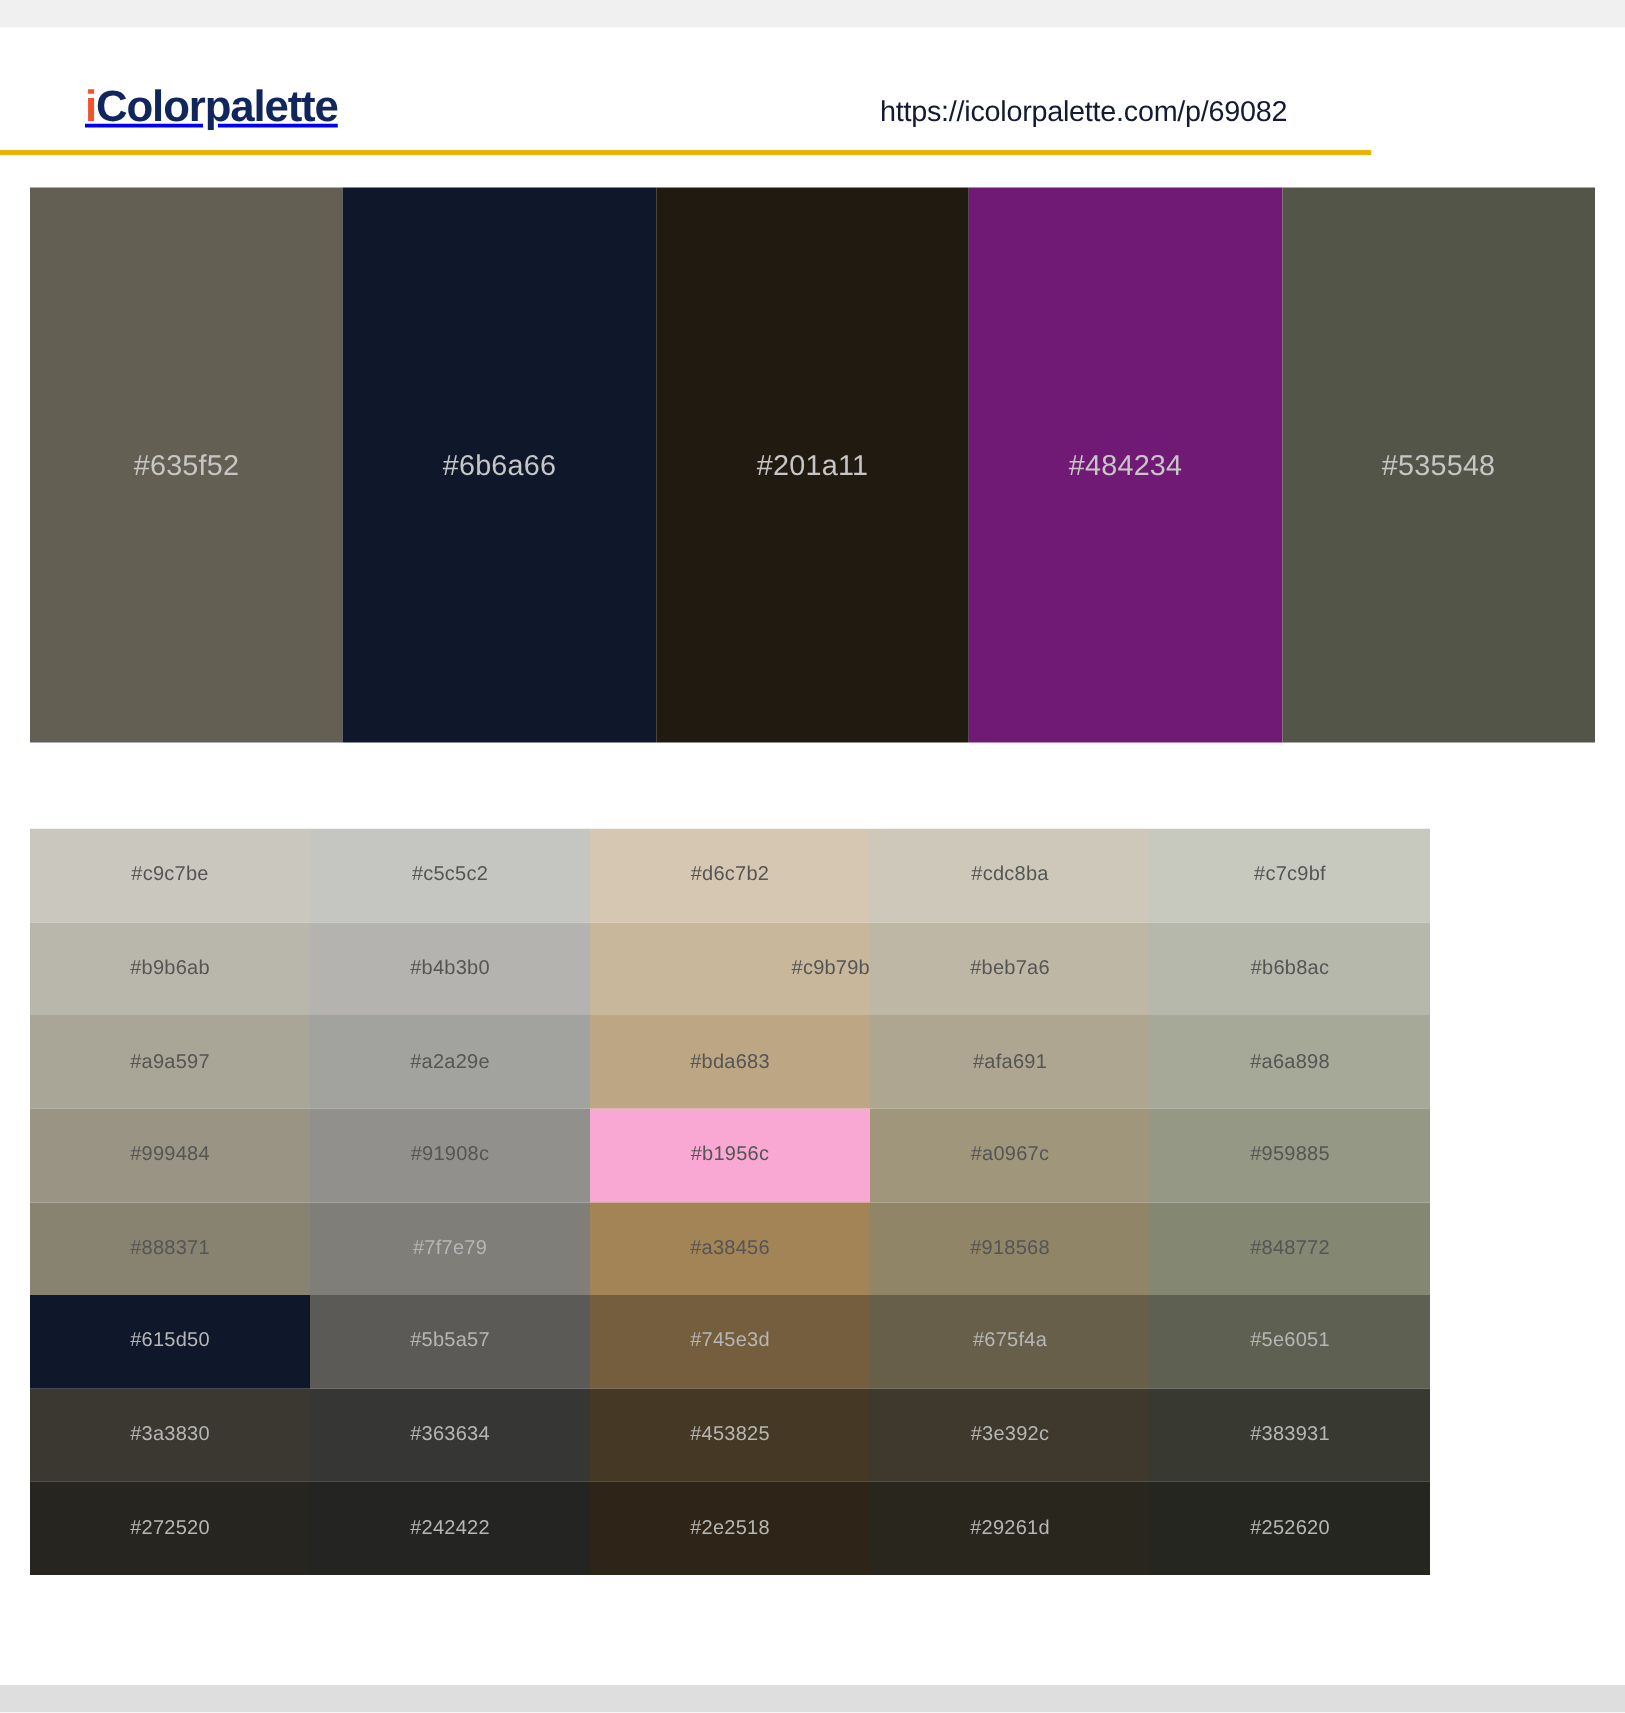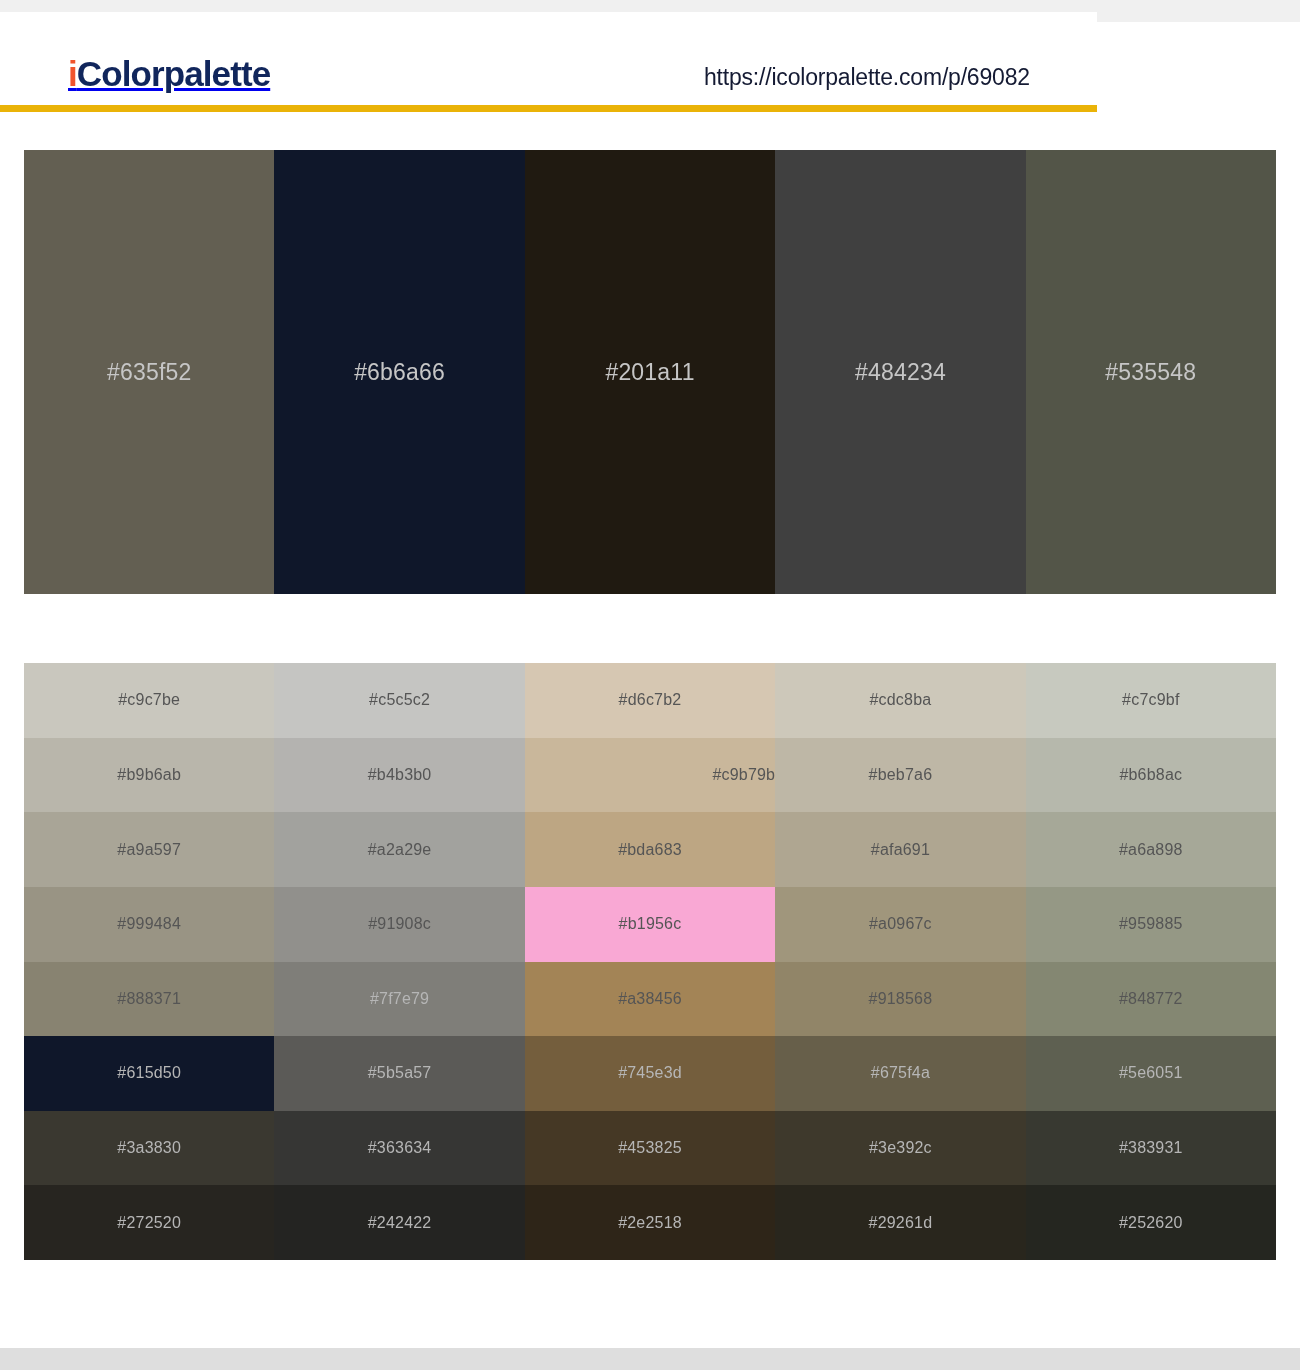--- a/index.html
+++ b/index.html
@@ -25,25 +25,25 @@
     position: absolute;
     top: 0; left: 0;
     width: 1300px;
     height: 22px;
     background: #f0f0f0;
   }
 
   
   .header {
     position: absolute;
-    top: 12px; left: 0;
+    top: 24px; left: 0;
     width: 1097px;
     height: 100px;
     background: #ffffff;
-    border-bottom: 7px solid #eab308;
+    border-bottom: 4px solid #eab308;
   }
 
   .logo {
     position: absolute;
     left: 68px;
     top: 44px;
     font-size: 35px;
     font-weight: bold;
     letter-spacing: -0.9px;
     white-space: nowrap;
@@ -85,21 +85,21 @@
     letter-spacing: 0.2px;
     line-height: 1;
     user-select: text;
   }
 
   
   .tint-grid {
     position: absolute;
     left: 24px;
     top: 663px;
-    width: 1252px;
+    width: 1120px;
     height: 597px;
     display: flex;
     flex-direction: column;
   }
   .tint-row {
     flex: 1 1 0;
     display: flex;
   }
   .tint-cell {
     flex: 1 1 0;
@@ -141,21 +141,21 @@
   <div class="swatch-row">
       <div class="swatch" style="background: rgb(99, 95, 82);">
         <span class="swatch-label">#635f52</span>
       </div>
       <div class="swatch" style="background: #0f172a;">
         <span class="swatch-label">#6b6a66</span>
       </div>
       <div class="swatch" style="background: rgb(32, 26, 17);">
         <span class="swatch-label">#201a11</span>
       </div>
-      <div class="swatch" style="background: #404040;">
+      <div class="swatch" style="background: #701a75;">
         <span class="swatch-label">#484234</span>
       </div>
       <div class="swatch" style="background: rgb(83, 85, 72);">
         <span class="swatch-label">#535548</span>
       </div>
     </div>
 
   <div class="tint-grid">
       <div class="tint-row">
         <div class="tint-cell" style="background: rgb(201, 199, 190);">

